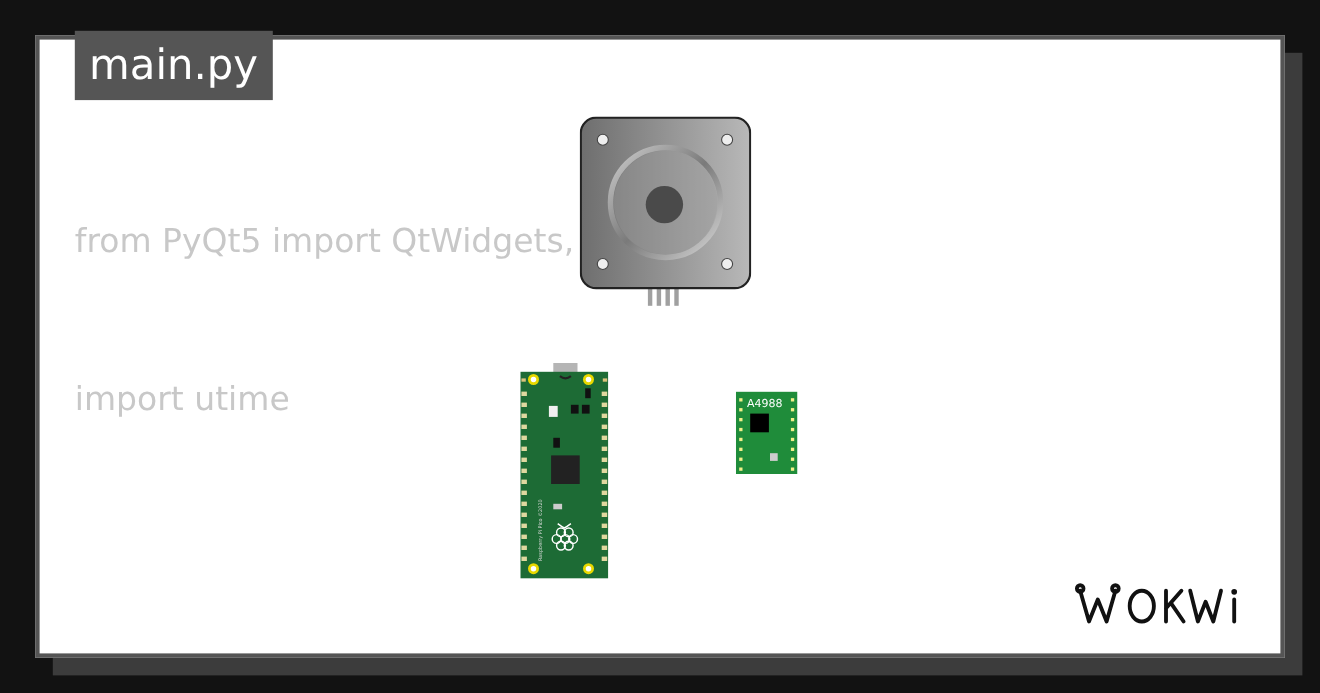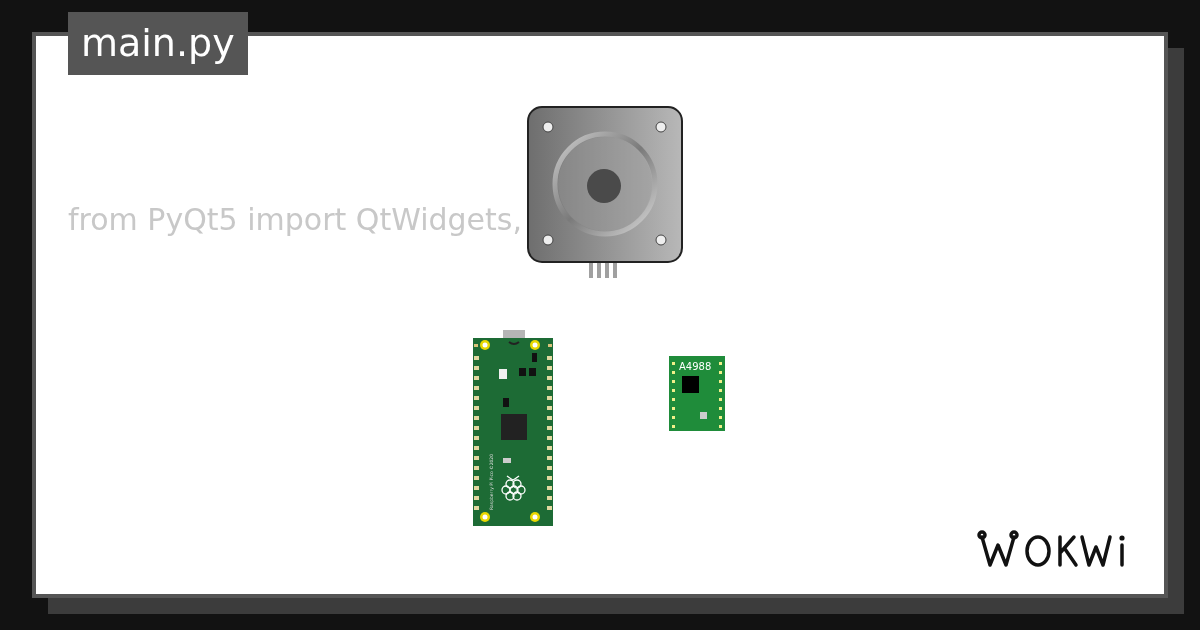--- a/index.html
+++ b/index.html
@@ -11,21 +11,21 @@
     }
     .shadow {
       position: absolute; left: 48px; top: 48px; width: 1136px; height: 566px;
       background: #3c3c3c;
     }
     .card {
       position: absolute; left: 32px; top: 32px; width: 1136px; height: 566px;
       background: #ffffff; border: 4px solid #555555; box-sizing: border-box;
     }
     .file-tab {
-      position: absolute; left: 68px; top: 12px; height: 63px; padding: 0 13px;
+      position: absolute; left: 68px; top: 28px; height: 63px; padding: 0 13px;
       background: #555555; color: #ffffff;
       font-size: 38px; line-height: 63px;
     }
     .code {
       position: absolute; left: 68px; top: 100px;
       color: #c8c8c8; font-size: 30px; line-height: 48px;
       white-space: pre;
     }
     .code .line { height: 48px; }
     .motor { position: absolute; left: 527px; top: 106px; width: 156px; height: 174px; }
@@ -36,20 +36,21 @@
 </head>
 <body>
 
 <div class="shadow"></div>
 <div class="card"></div>
 
 <div class="file-tab">main.py</div>
 
 <div class="code">
   <div class="line">from PyQt5 import QtWidgets, uic</div>
+  <div class="line">import utime</div>
   <div class="line"></div>
   
   
   
   
   
   
 </div>
 
 <svg class="motor" viewBox="0 0 156 174">

